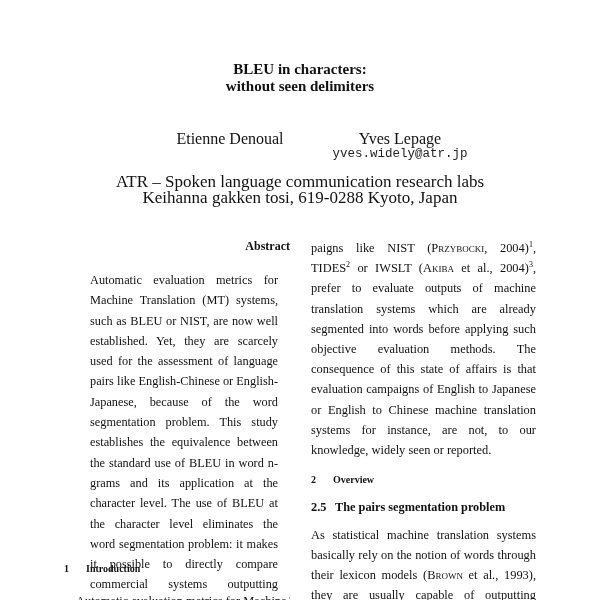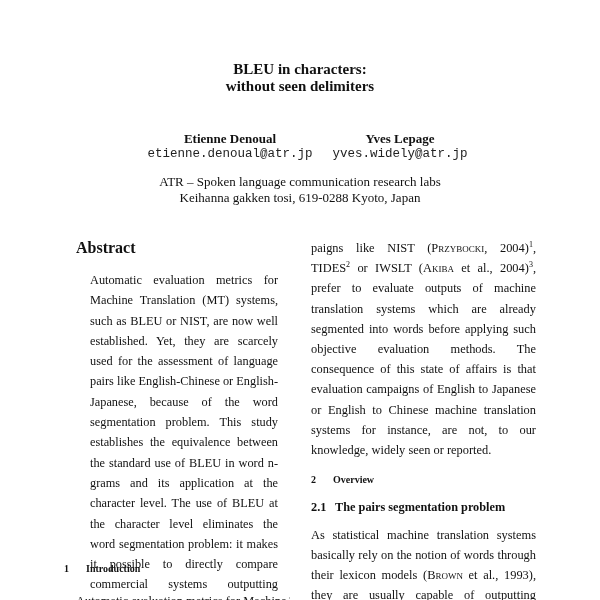--- a/index.html
+++ b/index.html
@@ -9,34 +9,34 @@
     color: #111;
   }
   .title {
     position: absolute; top: 61px; left: 0; width: 600px;
     text-align: center; font-weight: bold; font-size: 15px; line-height: 17px;
   }
   .title div { white-space: nowrap; }
   .author {
     position: absolute; top: 131px; text-align: center; width: 220px;
   }
-  .author .name { font-weight: bold; font-size: 13px; line-height: 15px; }
+  .author .name { font-weight: normal; font-size: 16px; line-height: 15px; }
   .author .email { font-family: "Liberation Mono", "DejaVu Sans Mono", monospace; font-size: 12.5px; line-height: 16px; color: #222; }
   #author-1 { left: 120px; }
   #author-2 { left: 290px; }
   .affil {
     position: absolute; top: 174px; left: 0; width: 600px; text-align: center;
-    font-size: 13px; line-height: 16px;
+    font-size: 17px; line-height: 16px;
   }
   .col { position: absolute; font-size: 12.4px; line-height: 20.2px; text-align: justify; }
   .col p { margin: 0; }
   .right-col { left: 311px; width: 225px; top: 238px; }
   .abstract-head {
-    position: absolute; top: 239px; left: 76px; width: 214px; text-align: left;
-    font-weight: bold; font-size: 16px;
+    position: absolute; top: 239px; left: 76px; width: 214px; text-align: right;
+    font-weight: bold; font-size: 12px;
   }
   .abstract-body { position: absolute; top: 270px; left: 90px; width: 188px;
     font-size: 12.3px; line-height: 20.3px; text-align: justify; }
   .abstract-body p { margin: 0; text-align-last: left; }
   .sec-head { font-weight: bold; font-size: 10px; }
   .sec-head .num { display: inline-block; width: 22px; }
   .subsec-head { font-weight: bold; font-size: 12.3px; }
   .subsec-head .num { display: inline-block; width: 24px; }
   .intro-head { position: absolute; top: 563px; left: 64px; }
   .intro-body { position: absolute; top: 591px; left: 76px; width: 214px; font-size: 12.4px; line-height: 20px; white-space: nowrap; overflow: hidden; }
@@ -48,21 +48,20 @@
 </head>
 <body>
 
 <div class="title">
   <div>BLEU in characters:</div>
   <div>without seen delimiters</div>
 </div>
 
 <div class="author" id="author-1">
   <div class="name">Etienne Denoual</div>
-  <div class="email">etienne.denoual@atr.jp</div>
 </div>
 <div class="author" id="author-2">
   <div class="name">Yves Lepage</div>
   <div class="email">yves.widely@atr.jp</div>
 </div>
 
 <div class="affil">
   <div>ATR – Spoken language communication research labs</div>
   <div>Keihanna gakken tosi, 619-0288 Kyoto, Japan</div>
 </div>
@@ -77,17 +76,17 @@
 </div>
 <div class="intro-body">
   <span>Automatic evaluation metrics for Machine Trans-</span>
 </div>
 
 <div class="col right-col">
   <p><span>paigns like NIST (</span><span class="sc">Przybocki</span><span>, 2004)</span><sup>1</sup><span>, TIDES</span><sup>2</sup><span> or IWSLT (</span><span class="sc">Akiba</span><span> et al., 2004)</span><sup>3</sup><span>, prefer to evaluate outputs of machine translation systems which are already segmented into words before applying such objective evaluation methods. The consequence of this state of affairs is that evaluation campaigns of English to Japanese or English to Chinese machine translation systems for instance, are not, to our knowledge, widely seen or reported.</span></p>
   <div class="gap-med"></div>
   <div class="sec-head"><span class="num">2</span><span>Overview</span></div>
   <div class="gap-small"></div>
-  <div class="subsec-head"><span class="num">2.1</span><span>The pairs segmentation problem</span></div>
+  <div class="subsec-head"><span class="num">2.5</span><span>The pairs segmentation problem</span></div>
   <div class="gap-small"></div>
   <p><span>As statistical machine translation systems basically rely on the notion of words through their lexicon models (</span><span class="sc">Brown</span><span> et al., 1993), they are usually capable of outputting sentences already segmented into words when they translate into languages like Chinese or Japanese. But this is not necessarily the case with commercial systems. For instance, Systran</span></p>
 
 </div>
 
 </body></html>

